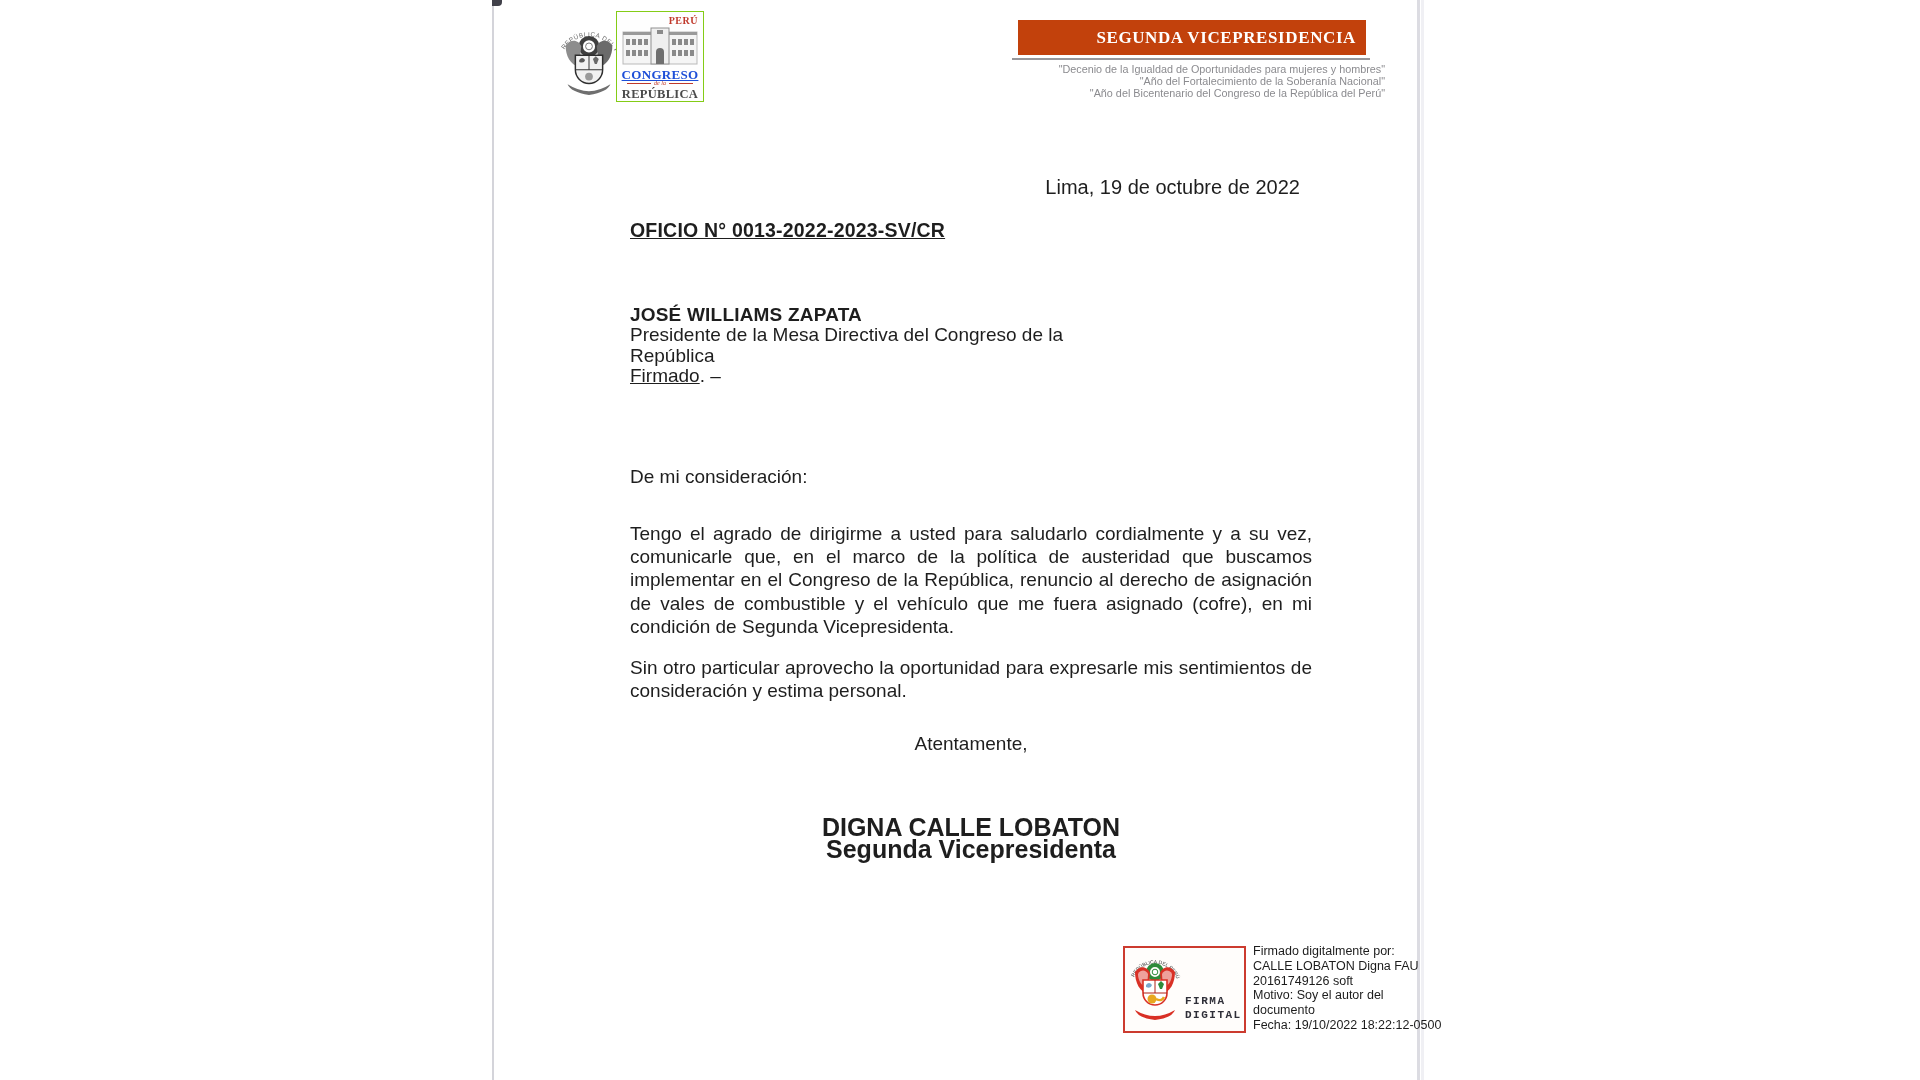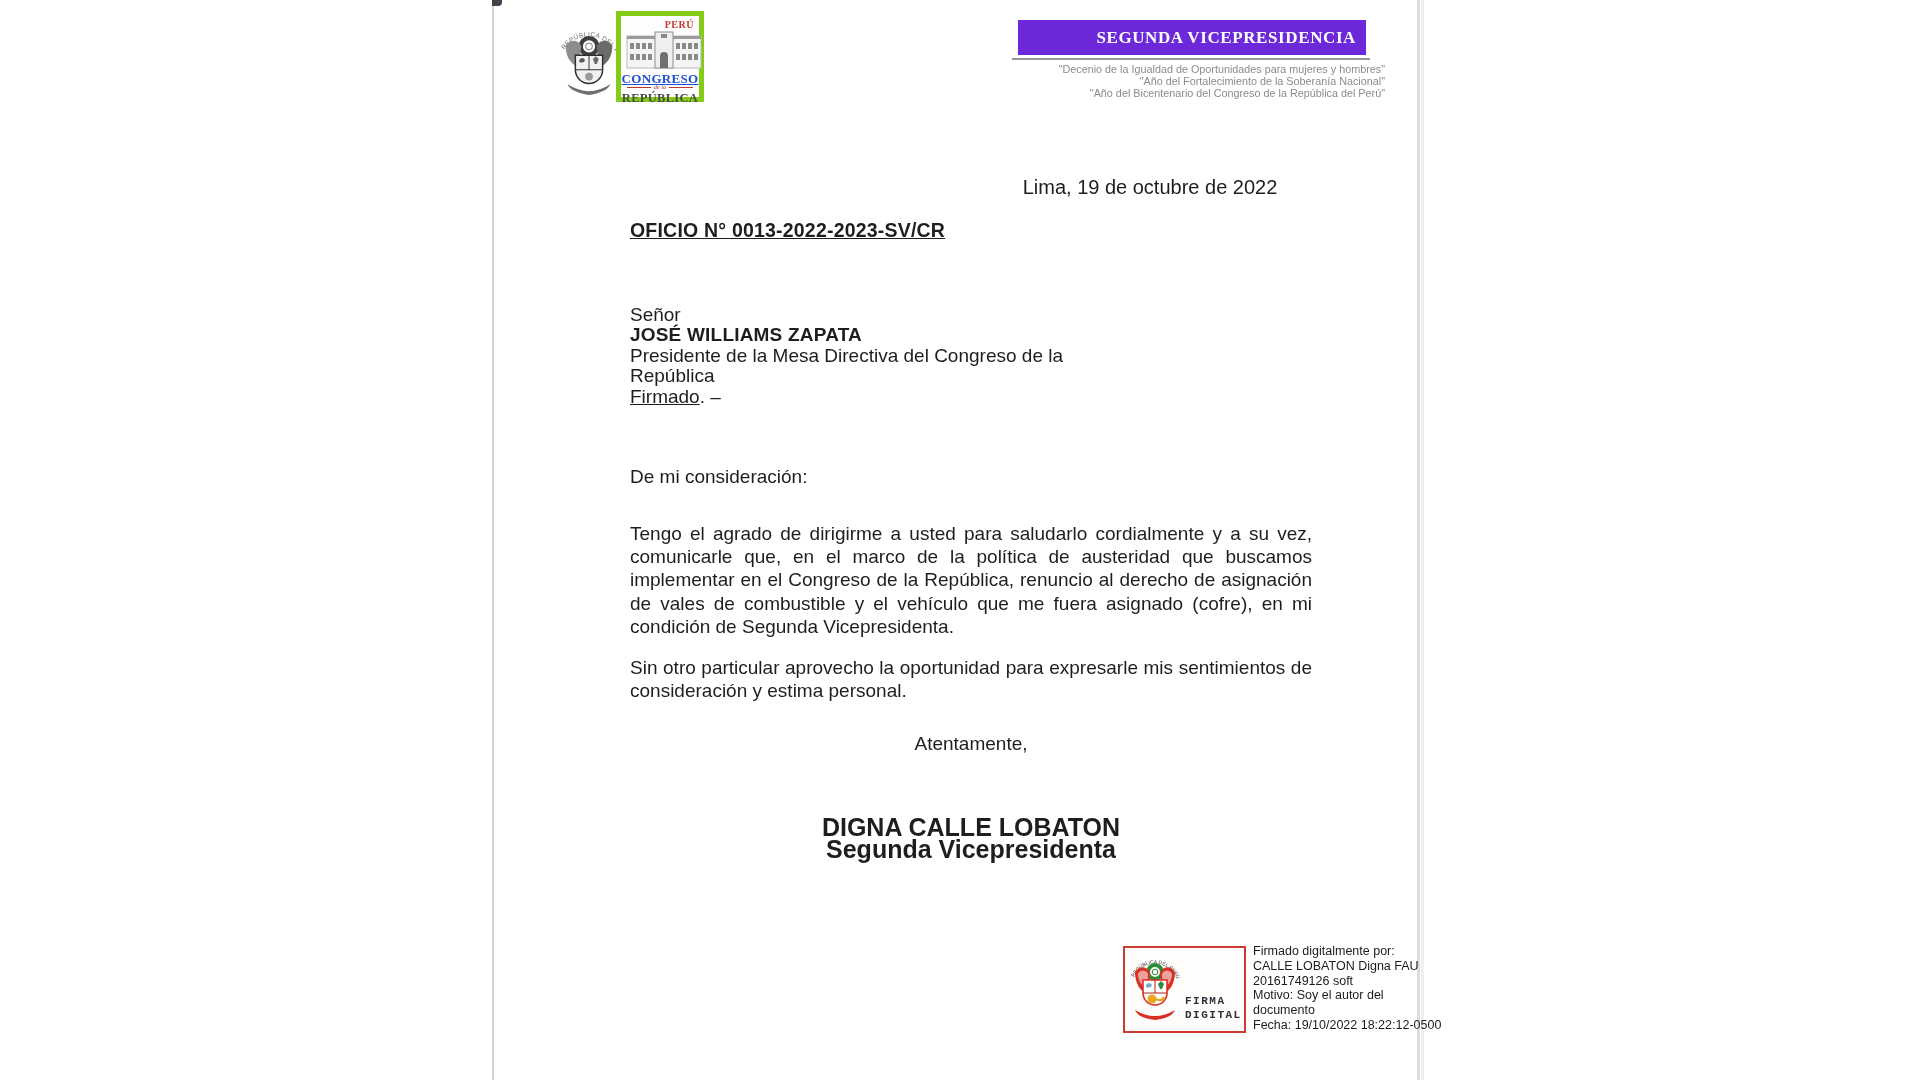--- a/index.html
+++ b/index.html
@@ -14,21 +14,21 @@
   }
   .page-edge { position:absolute; top:0; bottom:0; }
   .edge-left  { left:492px;  width:2px; background:#d4d4da; }
   .edge-right { left:1417px; width:3px; background:#dcdce2; box-shadow: 4px 0 0 #f0f0f4; }
   .corner-mark { position:absolute; left:492px; top:0; width:10px; height:6px; background:#41414a; border-bottom-right-radius:4px; }
 
   
   .emblem { position:absolute; left:552px; top:20px; width:74px; height:82px; }
   .congreso-box {
     position:absolute; left:616px; top:11px; width:88px; height:91px;
-    border:5px solid #84cc16; background:#fefefe; text-align:center;
+    border:1px solid #84cc16; background:#fefefe; text-align:center;
   }
   .congreso-country {
     position:absolute; right:5px; top:3px;
     font-family:"Liberation Serif", serif; font-weight:bold;
     font-size:10px; color:#c0392b; letter-spacing:.5px;
   }
   .congreso-building { position:absolute; left:4px; top:14px; width:78px; height:40px; }
   .congreso-title {
     position:absolute; left:0; right:0; top:55px;
     font-family:"Liberation Serif", serif; font-weight:bold;
@@ -43,33 +43,33 @@
     content:""; display:inline-block; vertical-align:middle;
     width:24px; height:1px; background:#c0392b; margin:0 3px;
   }
   .congreso-subtitle {
     position:absolute; left:0; right:0; top:75px;
     font-family:"Liberation Serif", serif; font-weight:bold;
     font-size:12.5px; color:#4a4a4a; letter-spacing:.3px;
   }
   .banner {
     position:absolute; left:1018px; top:20px; width:348px; height:35px;
-    background:#6d28d9; color:#ffffff;
+    background:#c2410c; color:#ffffff;
     font-family:"Liberation Serif", serif; font-weight:bold;
     font-size:17px; letter-spacing:.6px;
     line-height:35px; text-align:right; padding-right:10px;
   }
   .banner-underline { position:absolute; left:1012px; top:58px; width:358px; height:2px; background:#97979b; }
   .mottos {
     position:absolute; left:900px; top:64px; width:485px;
     text-align:right; font-size:10.8px; line-height:11.8px; color:#8b8b8f;
   }
 
   
-  .date-line { position:absolute; left:1000px; top:176px; width:300px; text-align:center; font-size:20px; }
+  .date-line { position:absolute; left:1000px; top:176px; width:300px; text-align:right; font-size:20px; }
   .reference { position:absolute; left:630px; top:219px; font-size:19.5px; font-weight:bold; text-decoration:underline; letter-spacing:.2px; }
   .addressee { position:absolute; left:630px; top:305px; font-size:19px; line-height:20.4px; }
   .addressee .bold { font-weight:bold; letter-spacing:.2px; }
   .addressee .underlined { text-decoration:underline; }
   .greeting  { position:absolute; left:630px; top:466px; font-size:19px; }
   .para { position:absolute; left:630px; width:682px; font-size:19px; line-height:23.2px; text-align:justify; }
   .para-1 { top:522px; }
   .para-2 { top:656px; }
   .closing { position:absolute; left:630px; top:721px; width:682px; text-align:center; font-size:19px;margin-top:12px; }
   .signatory { position:absolute; left:630px; top:816px; width:682px; text-align:center; font-weight:bold; font-size:25px; line-height:22px; }
@@ -156,21 +156,20 @@
   <div class="mottos">
     <div>"Decenio de la Igualdad de Oportunidades para mujeres y hombres"</div>
     <div>"Año del Fortalecimiento de la Soberanía Nacional"</div>
     <div>"Año del Bicentenario del Congreso de la República del Perú"</div>
   </div>
 
   <div class="date-line">Lima, 19 de octubre de 2022</div>
   <div class="reference">OFICIO N° 0013-2022-2023-SV/CR</div>
 
   <div class="addressee">
-    <div>Señor</div>
     <div class="bold">JOSÉ WILLIAMS ZAPATA</div>
     <div>Presidente de la Mesa Directiva del Congreso de la</div>
     <div>República</div>
     <div><span class="underlined">Firmado</span><span>. –</span></div>
   </div>
 
   <div class="greeting">De mi consideración:</div>
   <div class="para para-1">Tengo el agrado de dirigirme a usted para saludarlo cordialmente y a su vez, comunicarle que, en el marco de la política de austeridad que buscamos implementar en el Congreso de la República, renuncio al derecho de asignación de vales de combustible y el vehículo que me fuera asignado (cofre), en mi condición de Segunda Vicepresidenta.</div>
   <div class="para para-2">Sin otro particular aprovecho la oportunidad para expresarle mis sentimientos de consideración y estima personal.</div>
   <div class="closing">Atentamente,</div>

